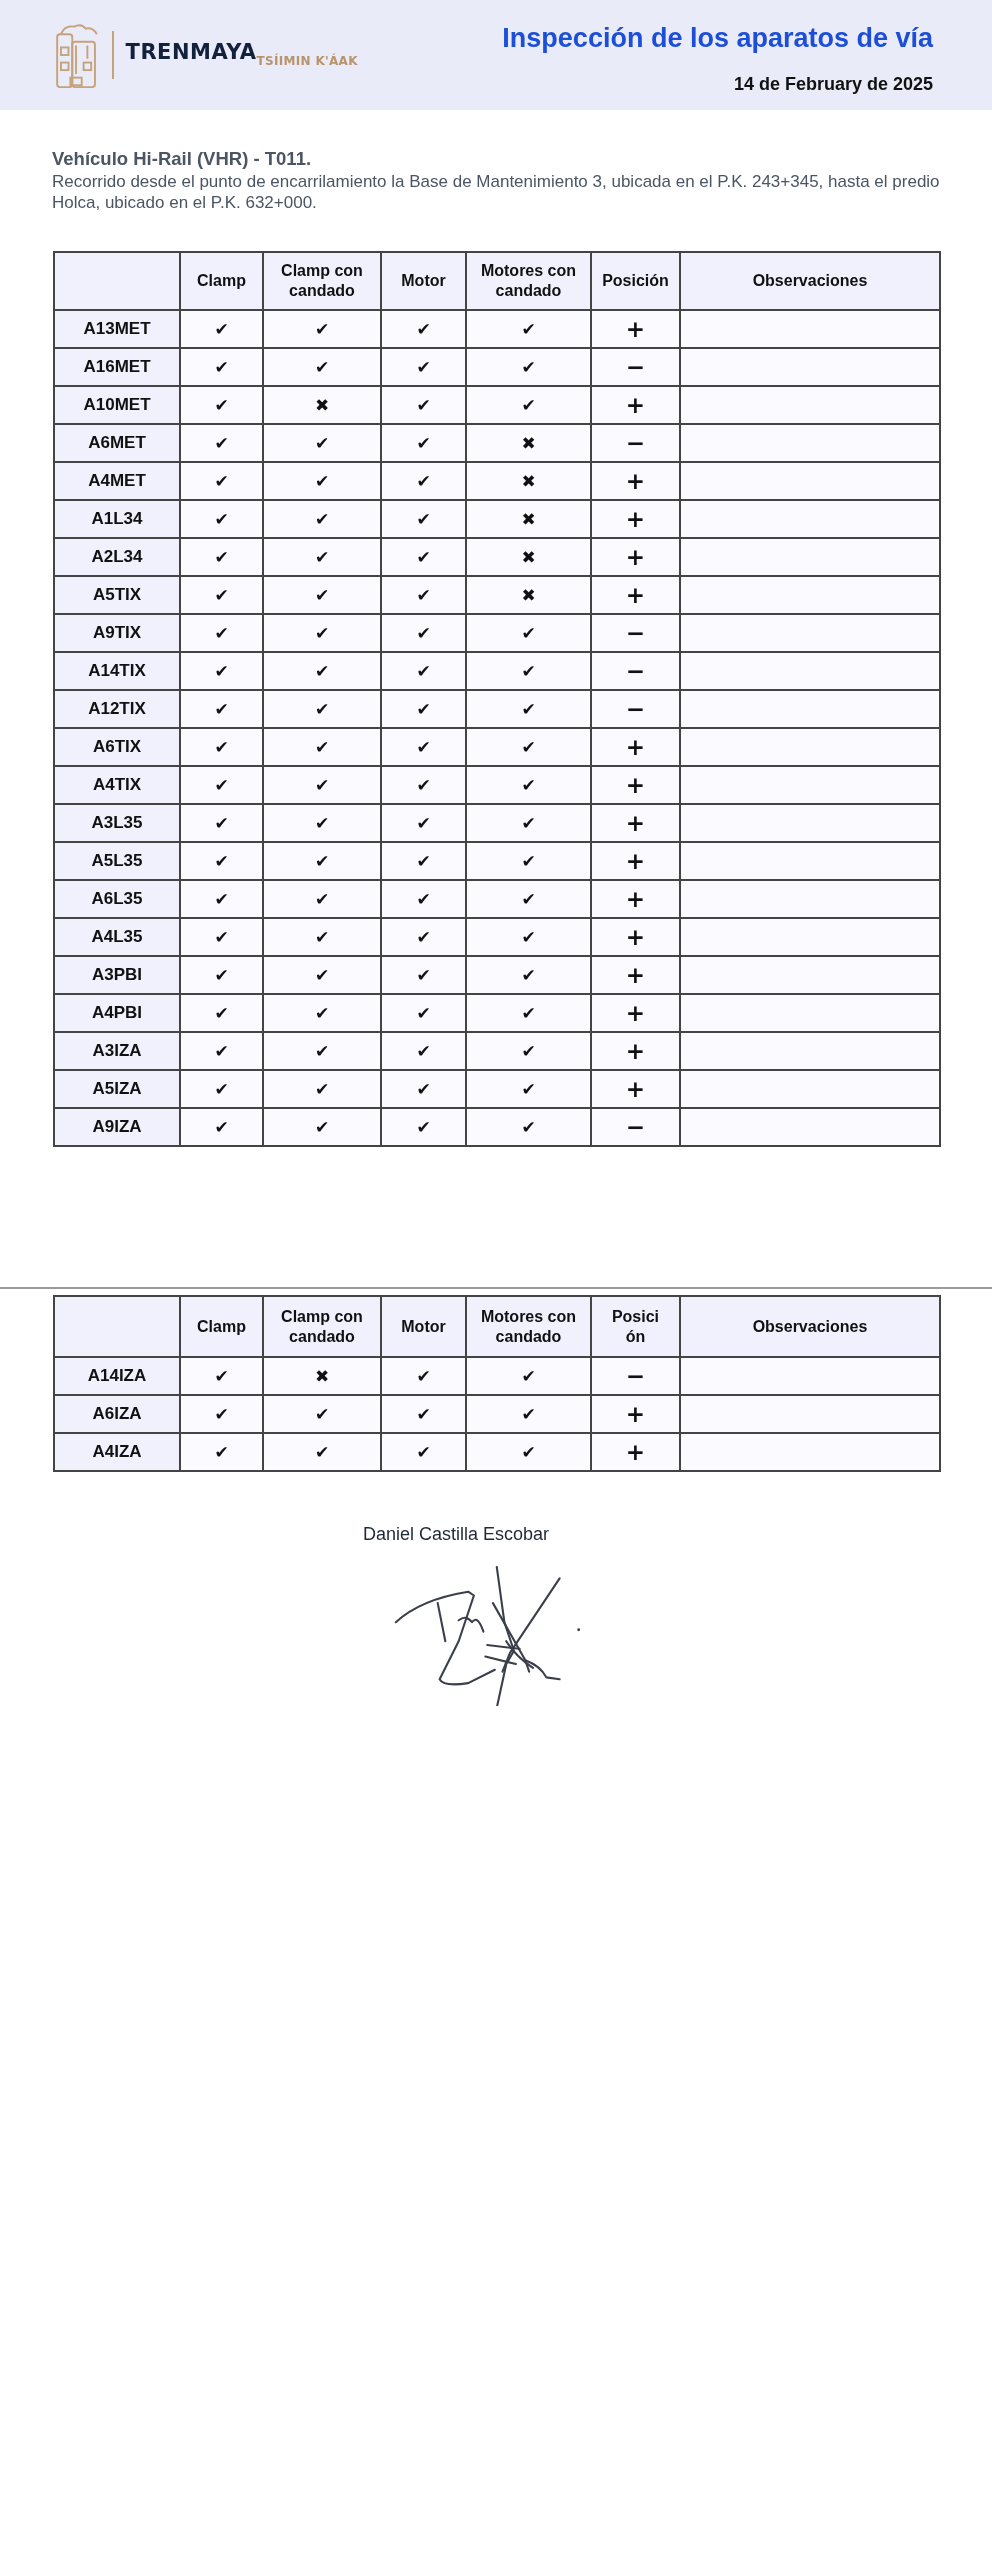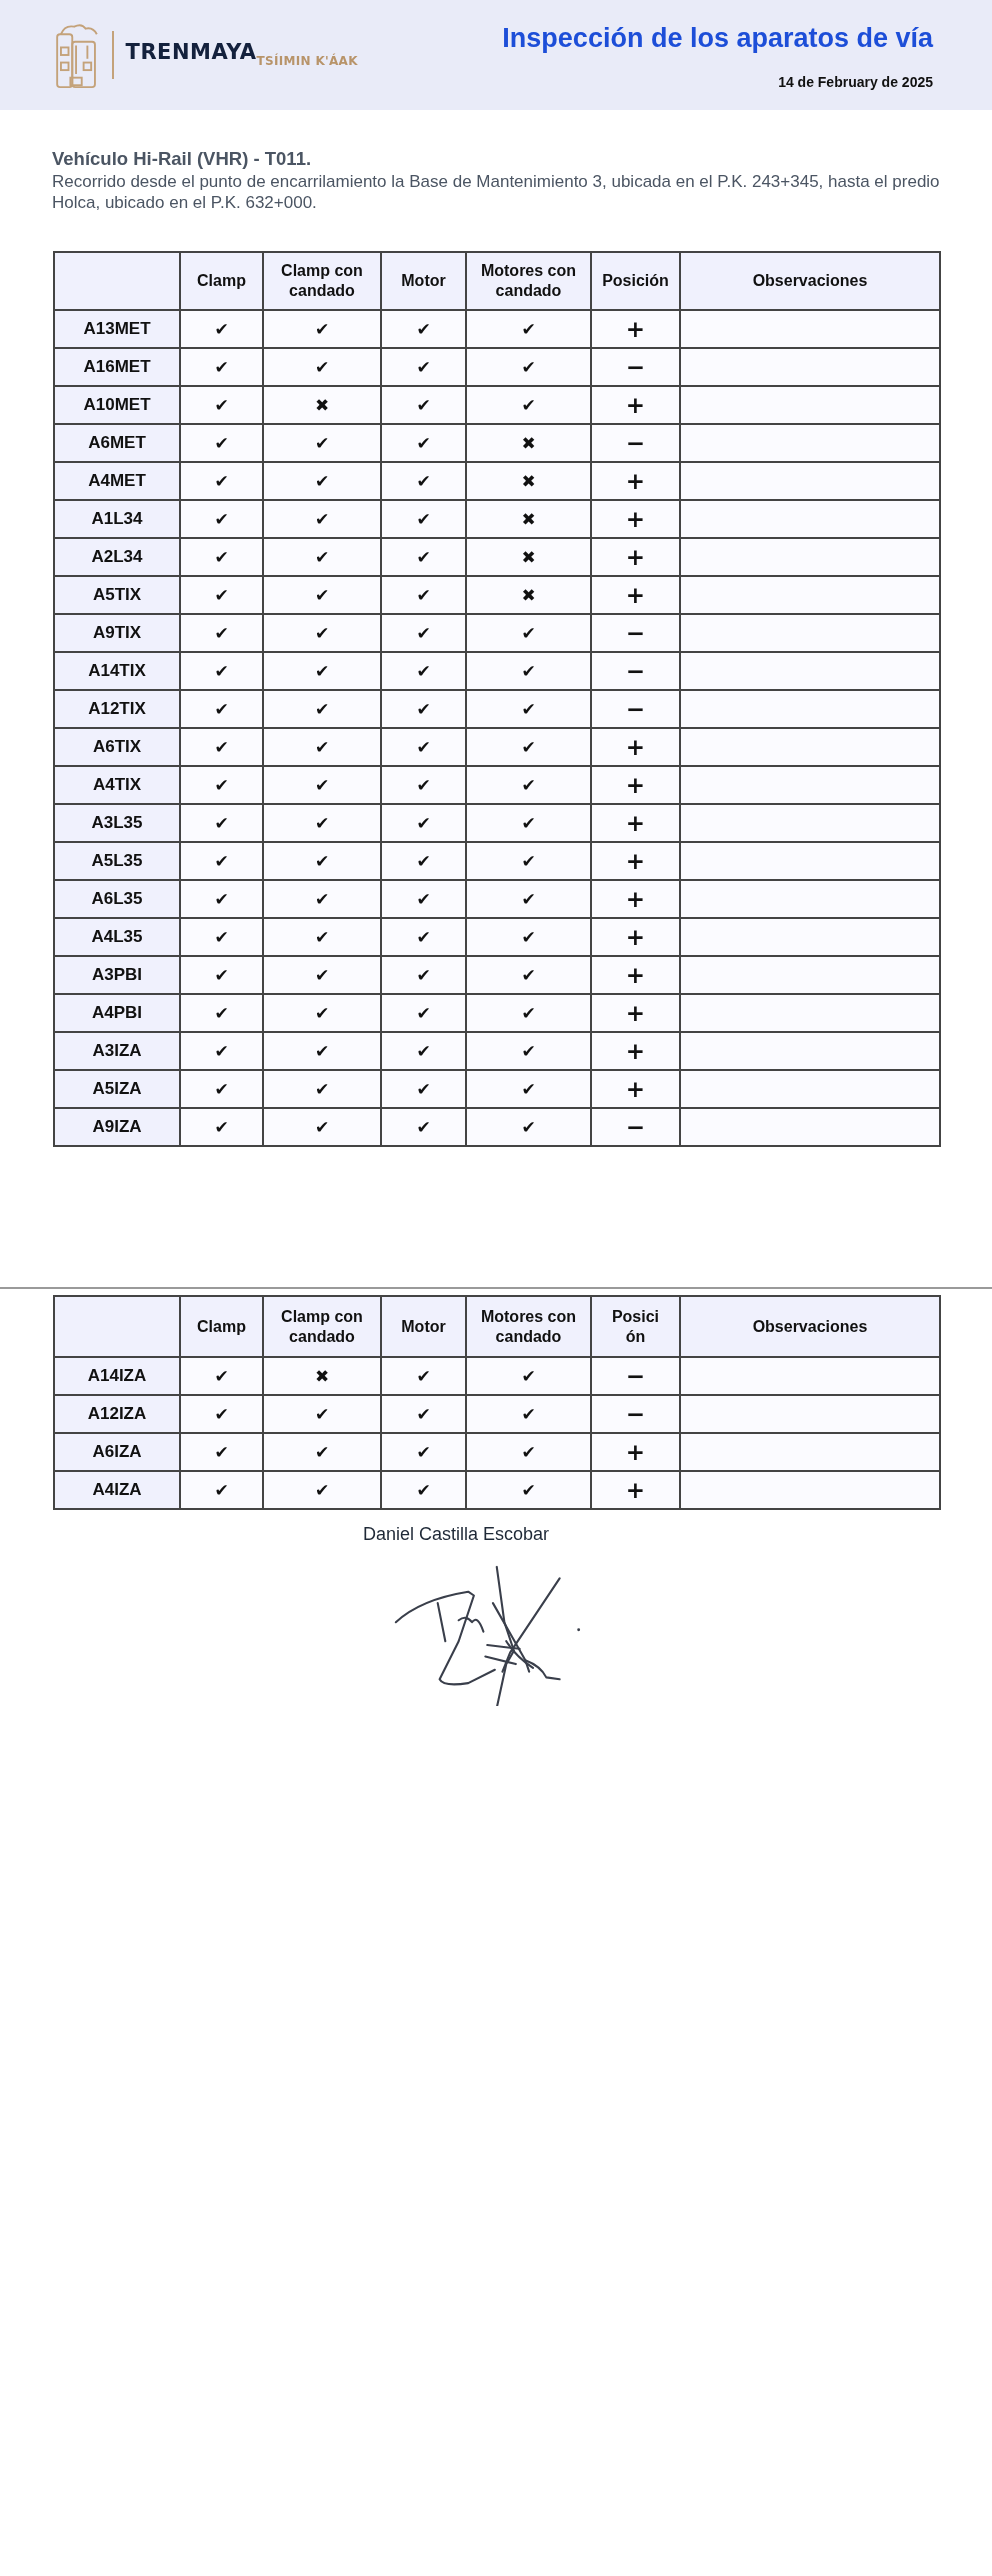--- a/index.html
+++ b/index.html
@@ -8,21 +8,21 @@
 
   .header { position: absolute; left: 0; top: 0; width: 992px; height: 110px; background: #e9ebf8; }
   .logo { position: absolute; left: 55px; top: 21px; height: 68px; display: flex; align-items: center; }
   .logo-mark { width: 44px; height: 68px; }
   .logo-divider { width: 1.9px; height: 48px; background: #c4a27a; margin: 0 11.4px 0 13.3px; }
   .logo-text { display: flex; flex-direction: row; justify-content: center; }
   .logo-tren, .logo-maya { font-family: "DejaVu Sans", sans-serif; font-weight: bold; font-size: 21px; line-height: 20px; color: #14213d; letter-spacing: 0.5px; }
   .logo-sub { font-family: "DejaVu Sans", sans-serif; font-weight: bold; font-size: 12px; color: #b8946a; margin-top: 12px; letter-spacing: 0.3px; }
 
   .title { position: absolute; right: 59px; top: 23px; font-size: 27px; font-weight: bold; color: #1d4ed8; white-space: nowrap; }
-  .date { position: absolute; right: 59px; top: 74px; font-size: 14px; font-weight: bold; color: #111; white-space: nowrap; }
+  .date { position: absolute; right: 59px; top: 74px; font-size: 18px; font-weight: bold; color: #111; white-space: nowrap; }
 
   .vehicle { position: absolute; left: 52px; top: 148px; font-size: 18.5px; font-weight: bold; color: #4b5563; }
   .route { position: absolute; left: 52px; top: 171px; width: 894px; font-size: 17px; line-height: 21px; color: #4b5563; }
 
   table.insp { position: absolute; left: 53px; width: 888px; border-collapse: collapse; table-layout: fixed; border: 2.9px solid #444; }
   table.insp th, table.insp td { border: 2.4px solid #444; text-align: center; vertical-align: middle; }
   table.insp th { background: #f0f1fd; font-size: 16px; font-weight: bold; line-height: 20px; color: #111; height: 58px; }
   table.insp td { height: 38px; font-size: 17px; font-weight: bold; background: #fbfbff; color: #111; }
   table.insp td.id { background: #f0f1fd; font-size: 17px; }
   table.insp td.sym { font-family: "DejaVu Sans", sans-serif; font-size: 17px; }
@@ -318,29 +318,20 @@
       <tr>
         <td class="id">A14IZA</td>
         <td class="sym">✔</td>
         <td class="sym">✖</td>
         <td class="sym">✔</td>
         <td class="sym">✔</td>
         <td class="pos">−</td>
         <td class="obs"></td>
       </tr>
       <tr>
-        <td class="id">A12IZA</td>
-        <td class="sym">✔</td>
-        <td class="sym">✔</td>
-        <td class="sym">✔</td>
-        <td class="sym">✔</td>
-        <td class="pos">−</td>
-        <td class="obs"></td>
-      </tr>
-      <tr>
         <td class="id">A6IZA</td>
         <td class="sym">✔</td>
         <td class="sym">✔</td>
         <td class="sym">✔</td>
         <td class="sym">✔</td>
         <td class="pos">+</td>
         <td class="obs"></td>
       </tr>
       <tr>
         <td class="id">A4IZA</td>

